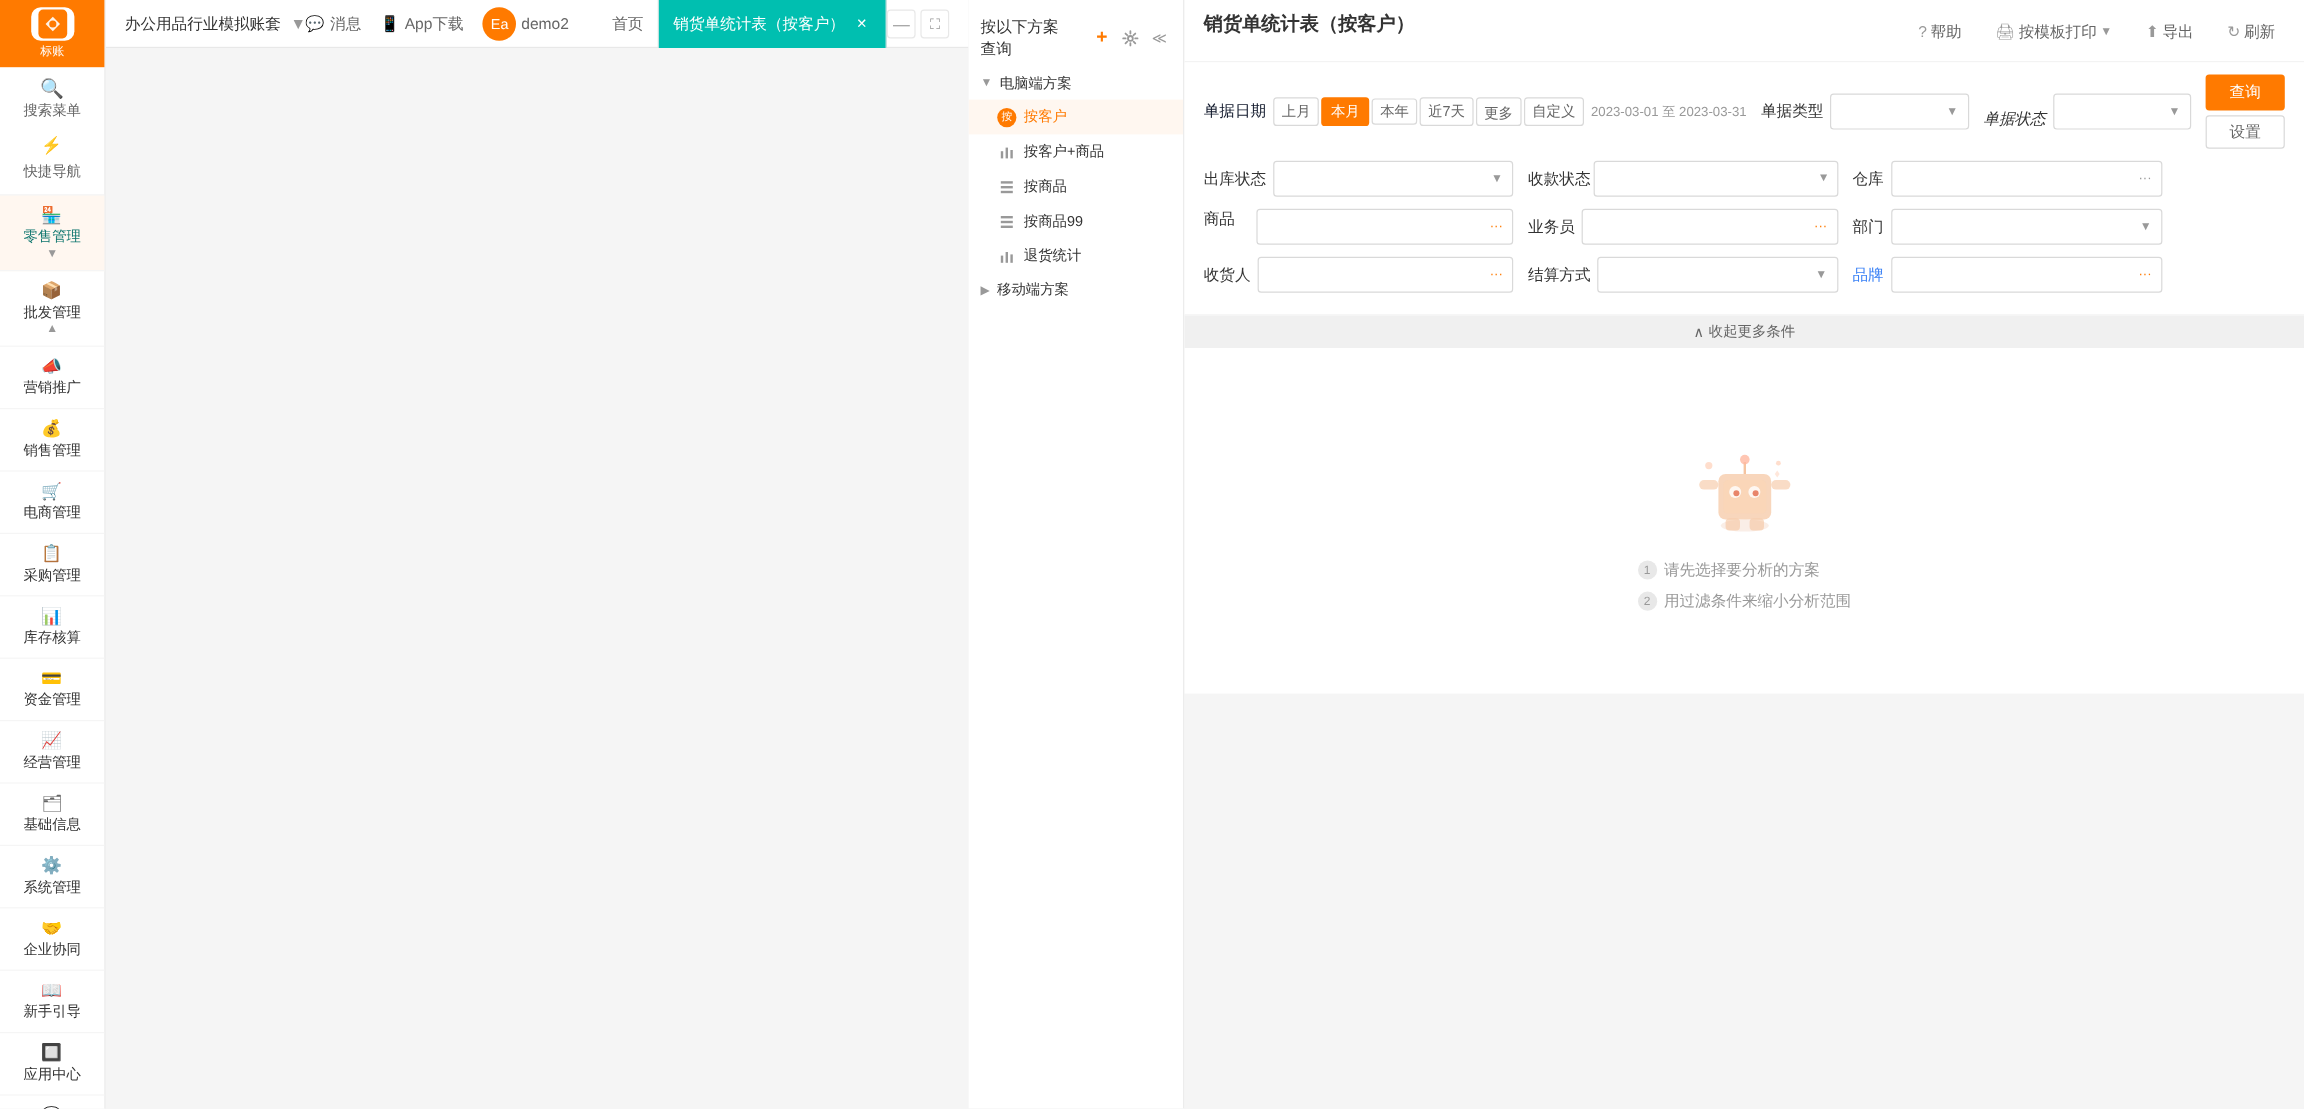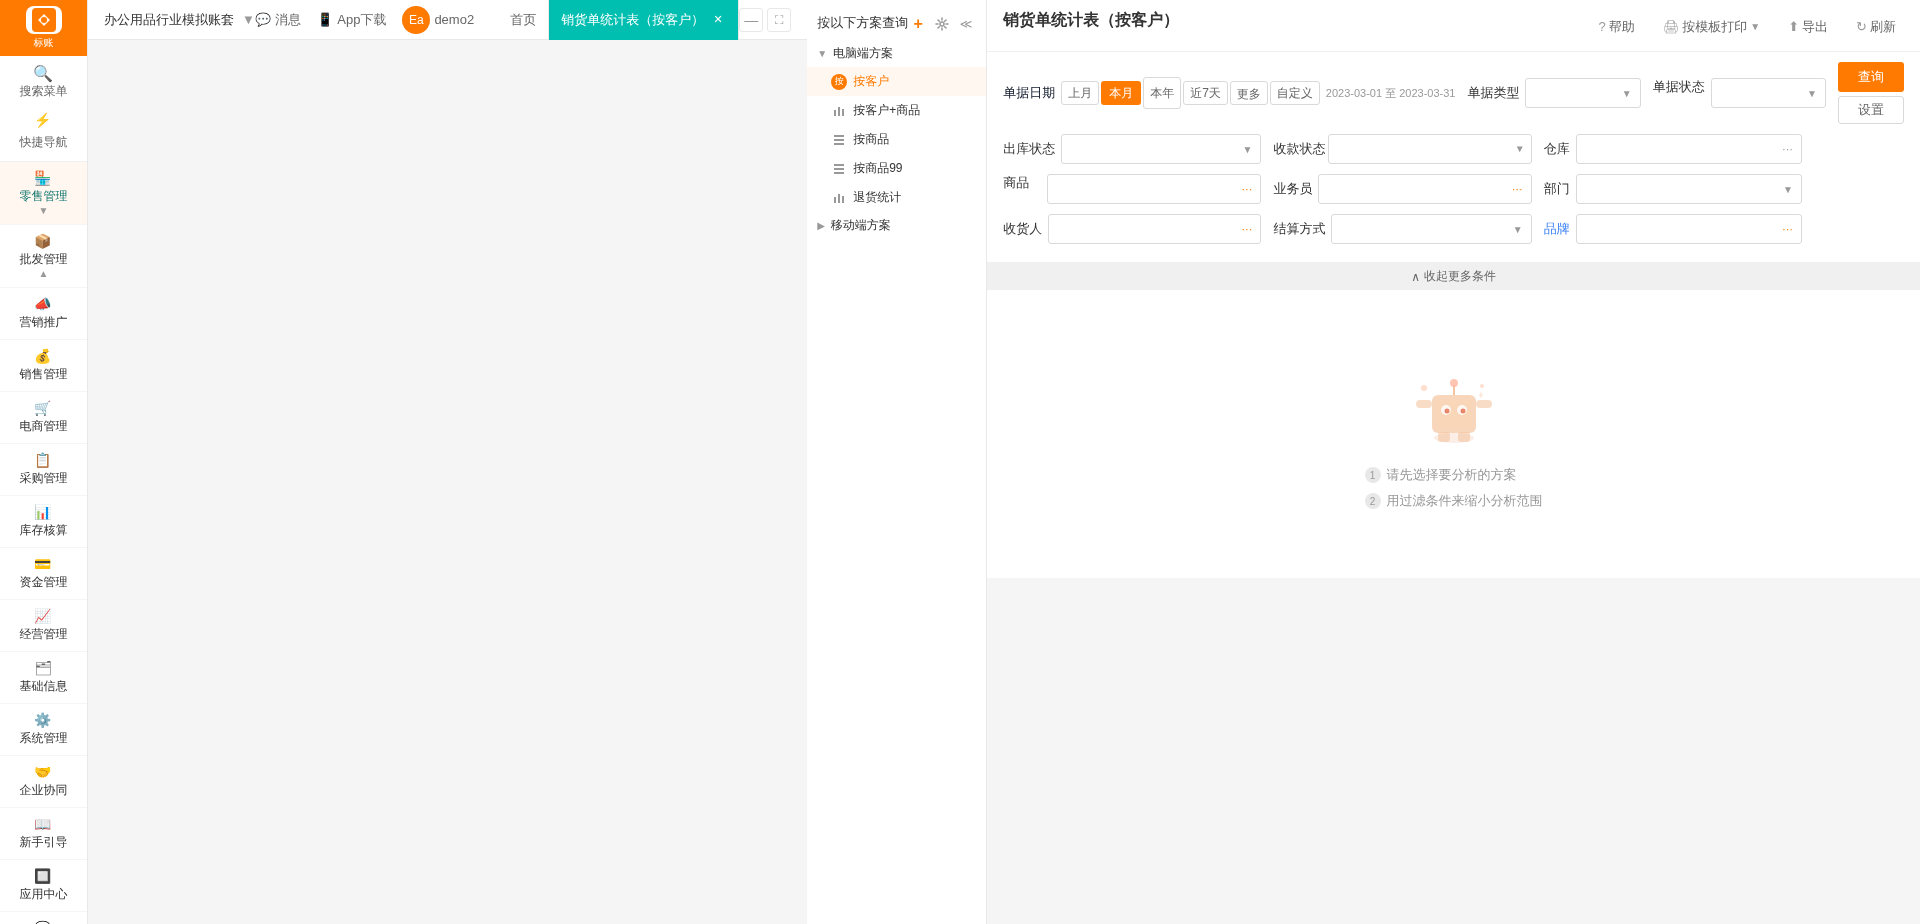--- a/index.html
+++ b/index.html
@@ -42,21 +42,21 @@
     .tab.active { color: #fff; background: #00bfb0; }
     .tab-close { width: 16px; height: 16px; display: flex; align-items: center; justify-content: center; border-radius: 50%; cursor: pointer; font-size: 11px; }
     .tab.active .tab-close { color: #fff; }
     .tab-bar-btn { width: 24px; height: 24px; display: flex; align-items: center; justify-content: center; cursor: pointer; color: #999; border: 1px solid #e8e8e8; border-radius: 3px; font-size: 12px; }
 
     
     .content { flex: 1; display: flex; overflow: hidden; }
 
     
     .left-panel { width: 180px; background: #fff; border-right: 1px solid #e8e8e8; padding: 8px 0; flex-shrink: 0; overflow-y: auto; }
-    .panel-header { display: flex; justify-content: space-between; padding: 6px 10px; font-size: 13px; color: #333; font-weight: 500; }
+    .panel-header { display: flex; align-items: center; justify-content: space-between; padding: 6px 10px; font-size: 13px; color: #333; font-weight: 500; gap: 16px; }
     .panel-header-actions { display: flex; gap: 4px; }
     .panel-action-btn { width: 20px; height: 20px; display: flex; align-items: center; justify-content: center; cursor: pointer; color: #999; font-size: 14px; }
     .panel-group { padding: 0; }
     .panel-group-title { display: flex; align-items: center; padding: 5px 10px; font-size: 12px; color: #333; cursor: pointer; }
     .panel-group-icon { margin-right: 6px; color: #999; font-size: 10px; }
     .panel-item { display: flex; align-items: center; padding: 6px 10px 6px 24px; font-size: 12px; color: #333; cursor: pointer; }
     .panel-item.active { color: #ff7a00; background: #fff7f0; }
     .panel-item-icon { margin-right: 6px; width: 16px; height: 16px; display: flex; align-items: center; justify-content: center; border-radius: 50%; background: #ff7a00; color: #fff; font-size: 9px; }
     .panel-item-icon.chart { background: none; color: #999; }
 
@@ -323,37 +323,37 @@
         </div>
 
         <div style="padding:10px 16px; background:#fff; border-bottom:1px solid #f0f0f0; position:relative;">
 
           <div style="display:flex; align-items:center; gap:12px; margin-bottom:10px;">
             <div style="display:flex; align-items:center; gap:6px; flex:0 0 auto;">
               <span style="font-size:13px;color:#0f172a;white-space:nowrap;">单据日期</span>
               <div style="display:flex; align-items:center; gap:2px; flex-wrap:nowrap;">
                 <button style="height:24px;padding:0 6px;border-radius:3px;font-size:12px;cursor:pointer;border:1px solid #d9d9d9;background:#fff;color:#666;">上月</button>
                 <button style="height:24px;padding:0 8px;border-radius:3px;font-size:12px;cursor:pointer;border:none;background:#ff7a00;color:#fff;">本月</button>
-                <button style="height:32px;padding:0 6px;border-radius:3px;font-size:12px;cursor:pointer;border:1px solid #d9d9d9;background:#fff;color:#666;">本年</button>
+                <button style="height:22px;padding:0 6px;border-radius:3px;font-size:12px;cursor:pointer;border:1px solid #d9d9d9;background:#fff;color:#666;">本年</button>
                 <button style="height:24px;padding:0 6px;border-radius:3px;font-size:12px;cursor:pointer;border:1px solid #d9d9d9;background:#fff;color:#666;">近7天</button>
                 <button style="height:24px;padding:4px 6px;border-radius:3px;font-size:12px;cursor:pointer;border:1px solid #d9d9d9;background:#fff;color:#666;">更多</button>
                 <button style="height:24px;padding:0 6px;border-radius:3px;font-size:12px;cursor:pointer;border:1px solid #d9d9d9;background:#fff;color:#666;">自定义</button>
               </div>
               <span style="font-size:11px;color:#999;white-space:nowrap;">2023-03-01 至 2023-03-31</span>
             </div>
 
             <div style="flex:1;display:flex;align-items:center;gap:6px;">
               <span style="font-size:13px;color:#333;white-space:nowrap;">单据类型</span>
               <div style="flex:1;height:30px;border:1px solid #d9d9d9;border-radius:3px;display:flex;align-items:center;padding:0 8px;justify-content:space-between;cursor:pointer;">
                 <span style="color:#bbb;font-size:12px;"></span>
                 <span style="color:#999;font-size:10px;">▼</span>
               </div>
             </div>
 
-            <div style="flex:1;display:flex;align-items:flex-start;gap:6px;">
+            <div style="flex:1;display:flex;align-items:flex-end;gap:6px;font-style:italic;">
               <span style="font-size:13px;color:#333;white-space:nowrap;">单据状态</span>
               <div style="flex:1;height:30px;border:1px solid #d9d9d9;border-radius:3px;display:flex;align-items:center;padding:0 8px;justify-content:space-between;cursor:pointer;">
                 <span style="color:#bbb;font-size:12px;"></span>
                 <span style="color:#999;font-size:10px;">▼</span>
               </div>
             </div>
 
             <div style="display:flex;flex-direction:column;gap:4px;flex-shrink:0;">
               <button style="background:#ff7a00;color:#fff;border:none;border-radius:3px;padding:6px 20px;font-size:13px;cursor:pointer;">查询</button>
               <button style="background:#fff;color:#666;border:1px solid #d9d9d9;border-radius:3px;padding:4px 16px;font-size:13px;cursor:pointer;">设置</button>

